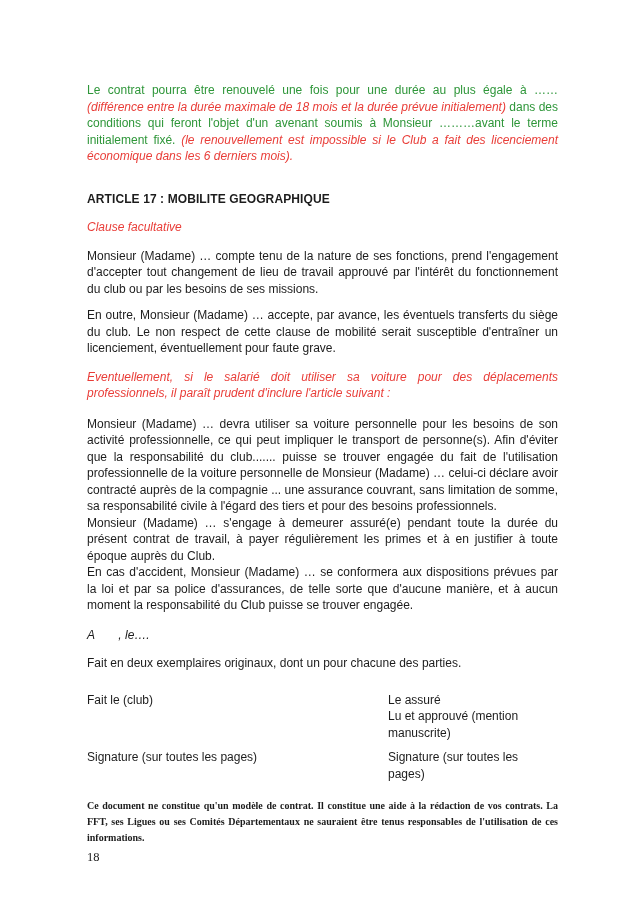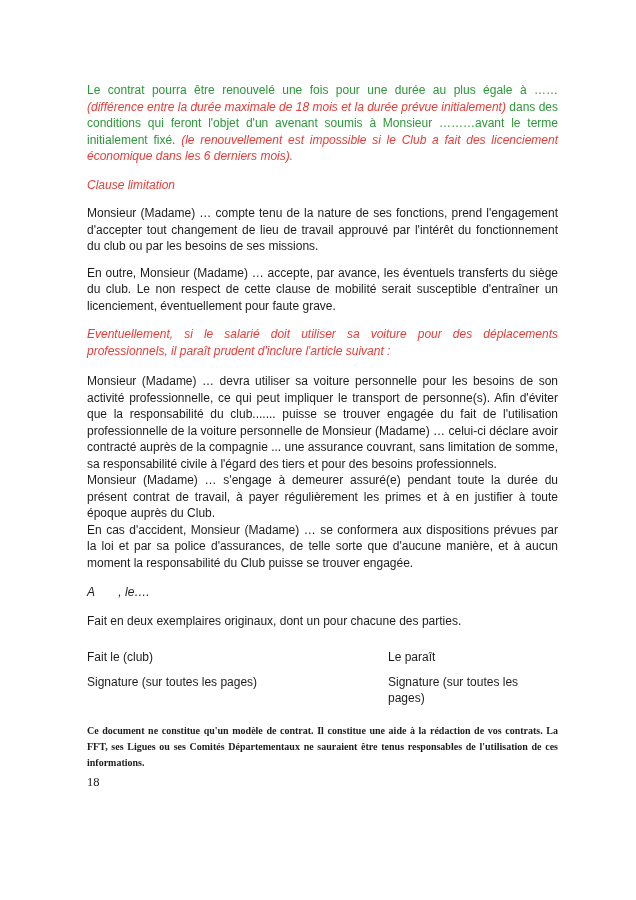--- a/index.html
+++ b/index.html
@@ -47,42 +47,44 @@
 </style>
 </head>
 <body>
 
 <div class="page">
 
   <p class="justify">
     <span class="green">Le contrat pourra être renouvelé une fois pour une durée au plus égale à …… </span><span class="red italic">(différence entre la durée maximale de 18 mois  et la durée prévue initialement)</span><span class="green"> dans des conditions qui feront l'objet d'un avenant soumis à Monsieur ………avant le terme initialement fixé. </span><span class="red italic">(le renouvellement est impossible si le Club a fait des licenciement économique dans les 6 derniers mois).</span>
   </p>
 
+  <h2 class="article-title mt26">ARTICLE 17 : MOBILITE GEOGRAPHIQUE</h2>
 
-  <p class="red italic mt12">Clause limitation</p>
+  <p class="red italic mt12">Clause facultative</p>
 
   <p class="justify mt12">Monsieur (Madame) … compte tenu de la nature de ses fonctions, prend l'engagement d'accepter tout changement de lieu de travail approuvé par l'intérêt du fonctionnement du club ou par les besoins de ses missions.</p>
 
   <p class="justify mt10">En outre, Monsieur (Madame) … accepte, par avance, les éventuels transferts du siège du club. Le non respect de cette clause de mobilité serait susceptible d'entraîner un licenciement, éventuellement pour faute grave.</p>
 
 
   <p class="red italic justify mt12">Eventuellement, si le salarié doit utiliser sa voiture pour des déplacements professionnels, il paraît prudent d'inclure l'article suivant :</p>
 
   <p class="justify mt14">Monsieur (Madame) … devra utiliser sa voiture personnelle pour les besoins de son activité professionnelle, ce qui peut impliquer le transport de personne(s). Afin d'éviter que la responsabilité du club....... puisse se trouver engagée du fait de l'utilisation professionnelle de la voiture personnelle de Monsieur (Madame) … celui-ci déclare avoir contracté auprès de la compagnie ... une assurance couvrant, sans limitation de somme, sa responsabilité civile à l'égard des tiers et pour des besoins professionnels.</p>
   <p class="justify">Monsieur (Madame) … s'engage à demeurer assuré(e) pendant toute la durée du présent contrat de travail, à payer régulièrement les primes et à en justifier à toute époque auprès du Club.</p>
   <p class="justify">En cas d'accident, Monsieur (Madame) … se conformera aux dispositions prévues par la loi et par sa police d'assurances, de telle sorte que d'aucune manière, et à aucun moment la responsabilité du Club puisse se trouver engagée.</p>
 
   <p class="mt13">A&nbsp;&nbsp;&nbsp;&nbsp;&nbsp;&nbsp;&nbsp;, le….</p>
 
   <p class="mt12">Fait en deux exemplaires originaux, dont un pour chacune des parties.</p>
 
   <div class="two-col mt20">
     <div>Fait le (club)</div>
     <div>
-      <div>Le paraît</div>
+      <div>Le assuré</div>
+      <div>Lu et approuvé (mention manuscrite)</div>
     </div>
   </div>
 
   <div class="two-col mt8">
     <div>Signature (sur toutes les pages)</div>
     <div>Signature (sur toutes les pages)</div>
   </div>
 
   <p class="footer-disclaimer mt16">Ce document ne constitue qu'un modèle de contrat. Il constitue une aide à la rédaction de vos contrats. La FFT, ses Ligues ou ses Comités Départementaux ne sauraient être tenus responsables de l'utilisation de ces informations.</p>
 

